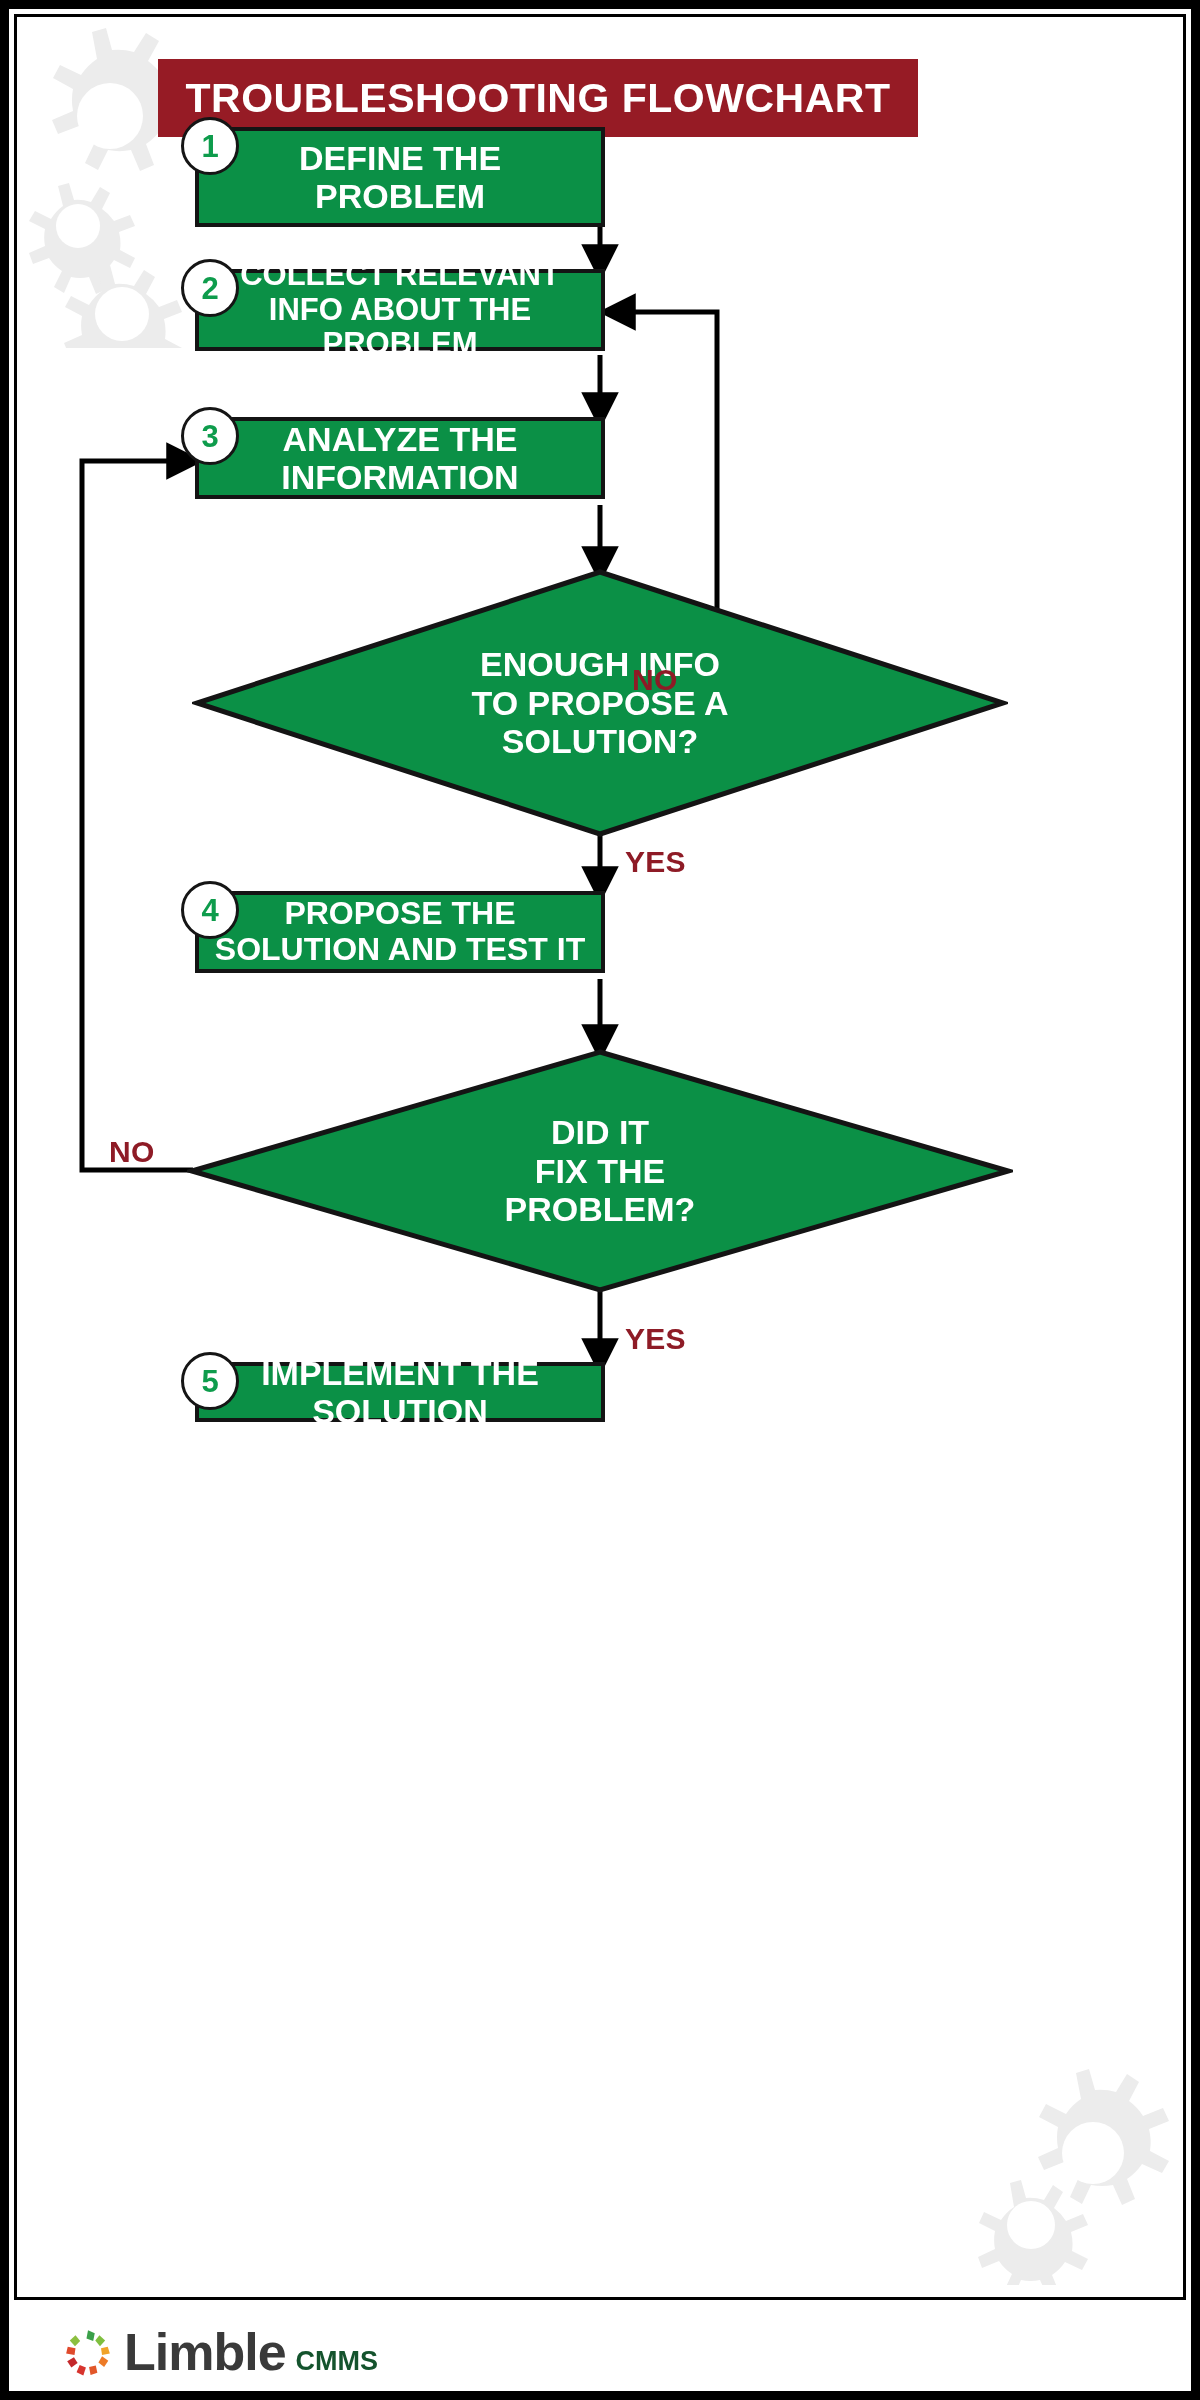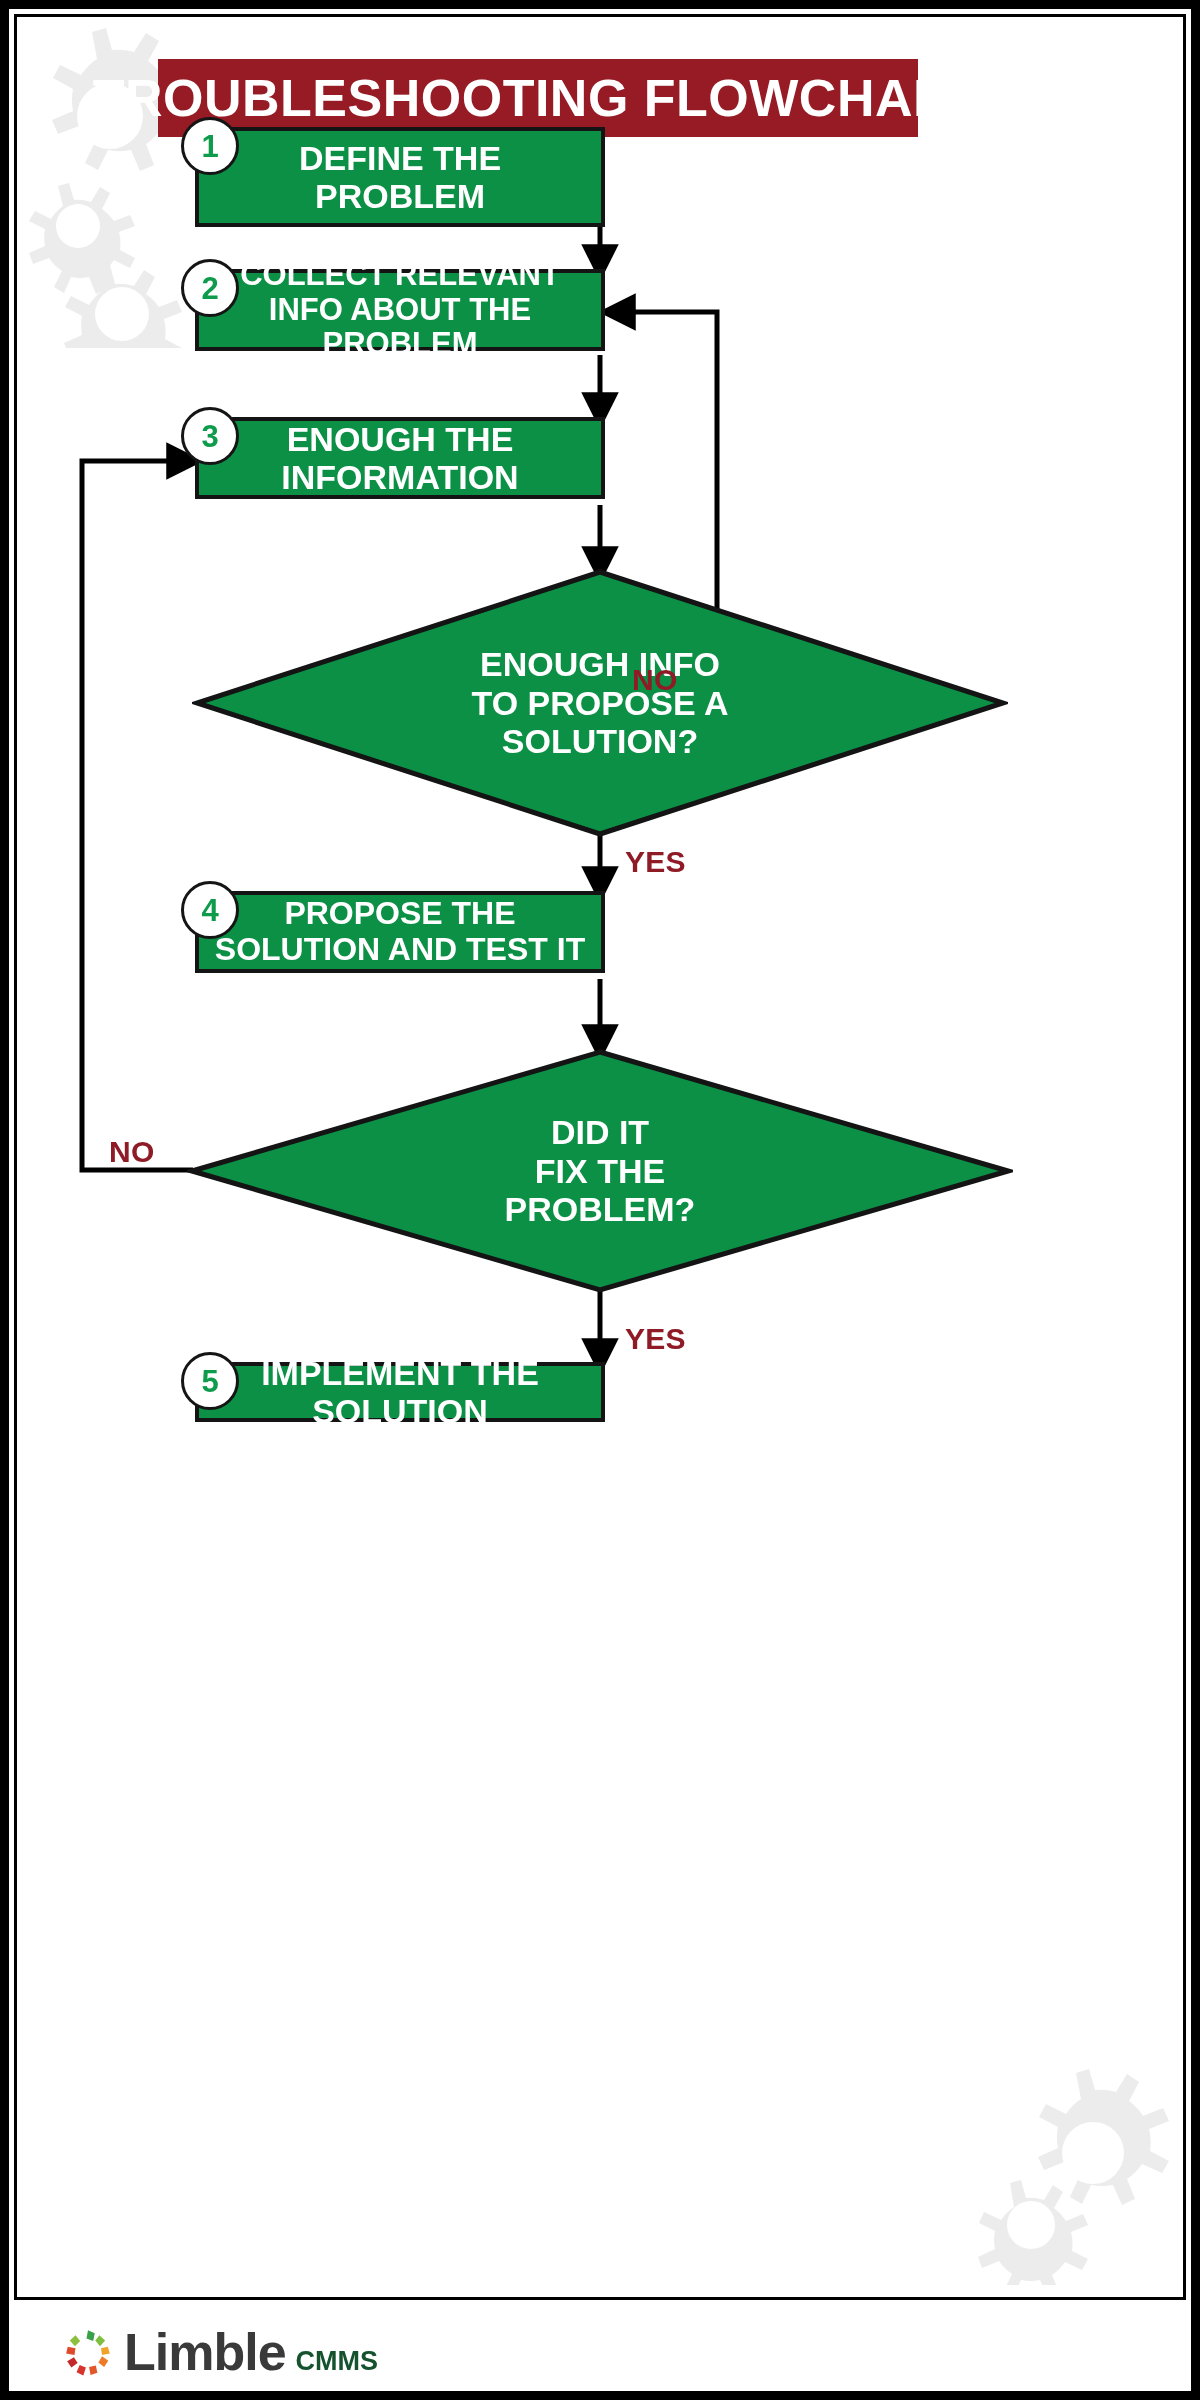--- a/index.html
+++ b/index.html
@@ -41,21 +41,21 @@
   
   .banner {
     position: absolute;
     left: 141px; top: 42px;
     width: 760px; height: 78px;
     background: #961B25;
     display: flex; align-items: center; justify-content: center;
   }
   .banner-text {
     color: #ffffff;
-    font-size: 52px;
+    font-size: 41px;
     font-weight: bold;
     letter-spacing: 0.5px;
     white-space: nowrap;
   }
 
   
   .pbox {
     position: absolute;
     background: #0B9046;
     border: 4px solid #141414;
@@ -209,21 +209,21 @@
 
     <div class="pbox" style="left:178px; top:252px; width:410px; height:82px;">
       <span class="pbox-text" style="font-size:31px;">COLLECT RELEVANT
 INFO ABOUT THE PROBLEM</span>
     </div>
     <div class="numcircle" style="left:164px; top:242px;">
       <span>2</span>
     </div>
 
     <div class="pbox" style="left:178px; top:400px; width:410px; height:82px;">
-      <span class="pbox-text">ENOUGH THE
+      <span class="pbox-text">ANALYZE THE
 INFORMATION</span>
     </div>
     <div class="numcircle" style="left:164px; top:390px;">
       <span>3</span>
     </div>
 
     <div class="diamond-wrap" style="left:175px; top:550px; width:816px; height:272px;">
       <svg width="816" height="272" viewBox="0 0 816 272">
         <polygon points="408,5 811,136 408,267 5,136" fill="#0B9046" stroke="#141414" stroke-width="5"></polygon>
       </svg>

